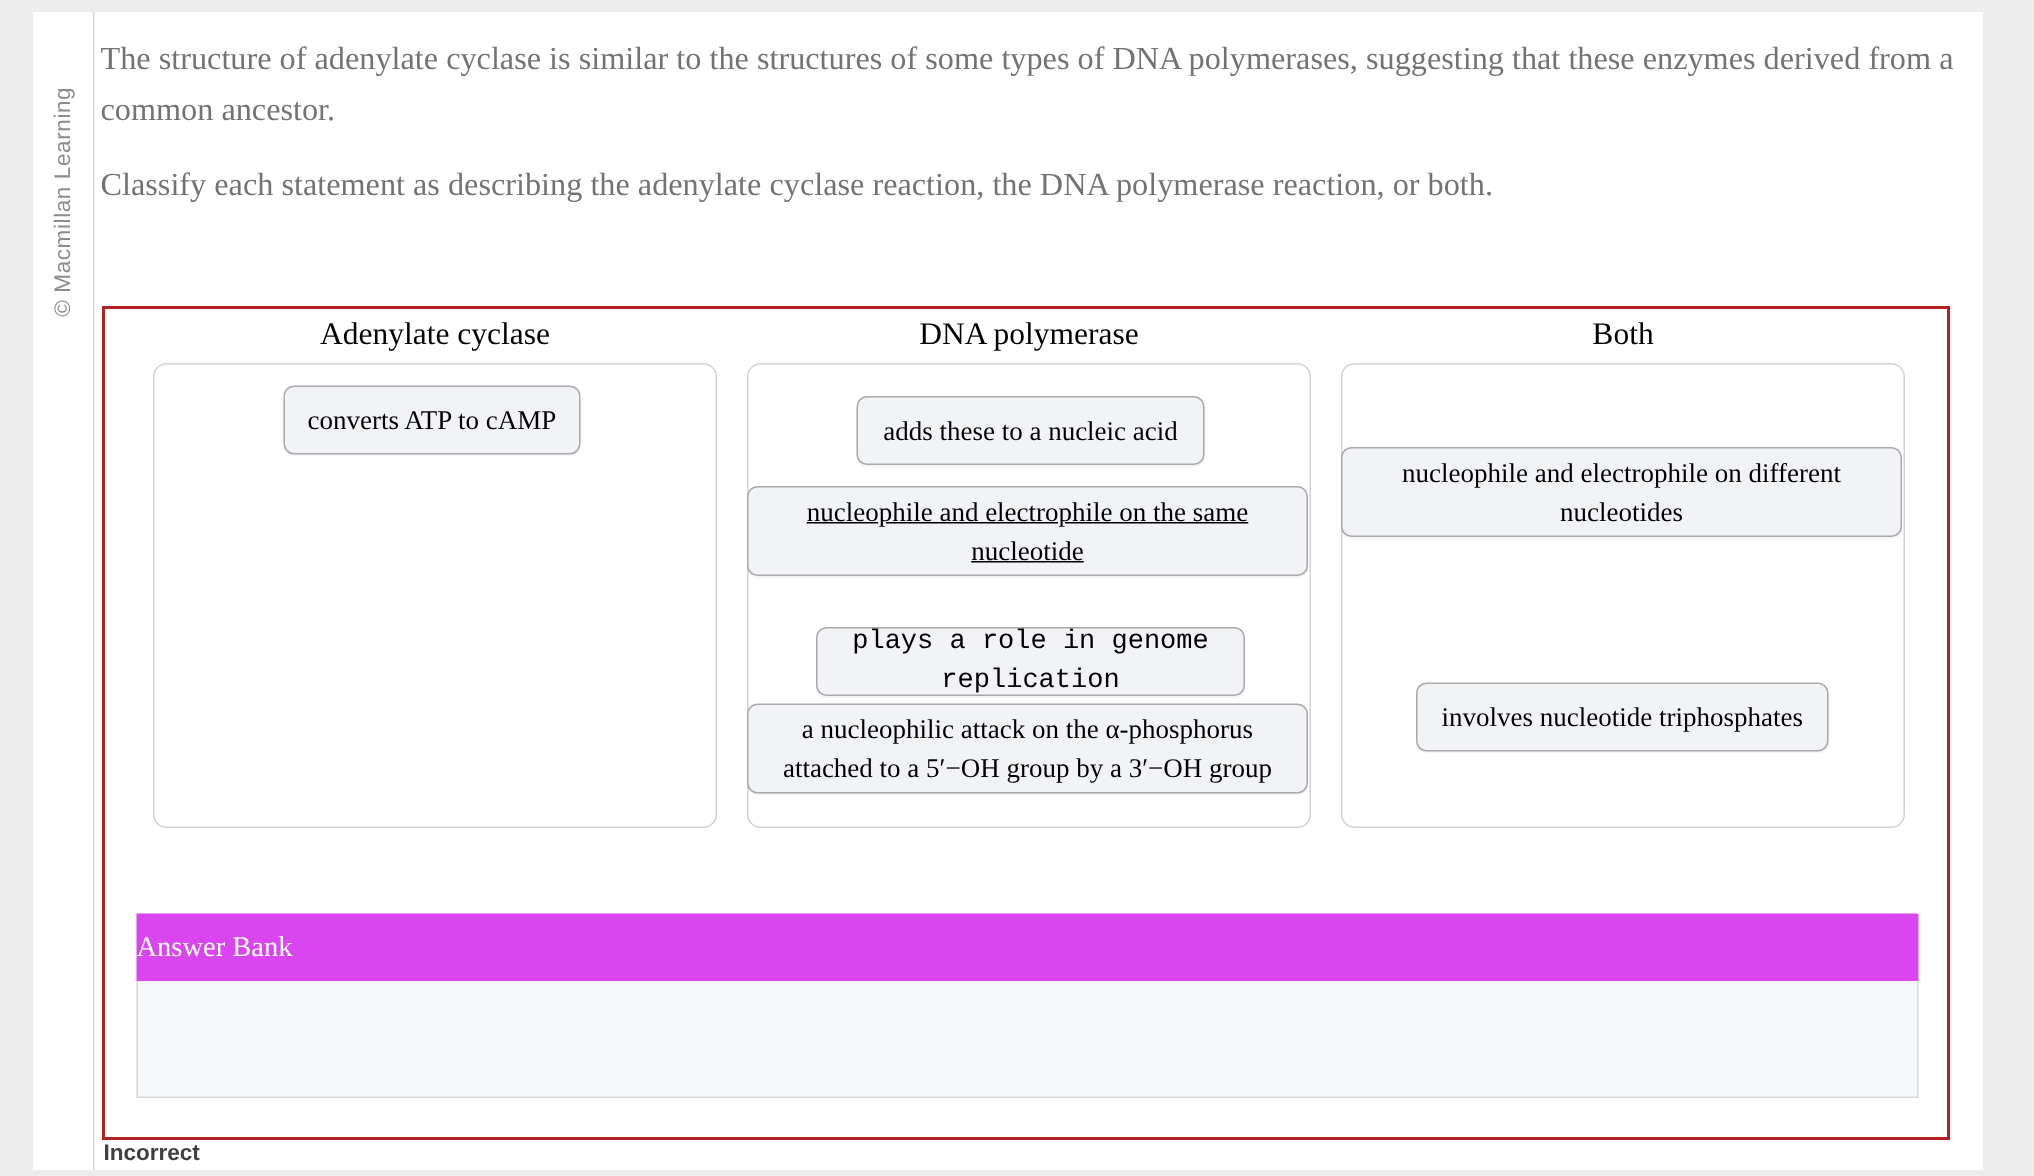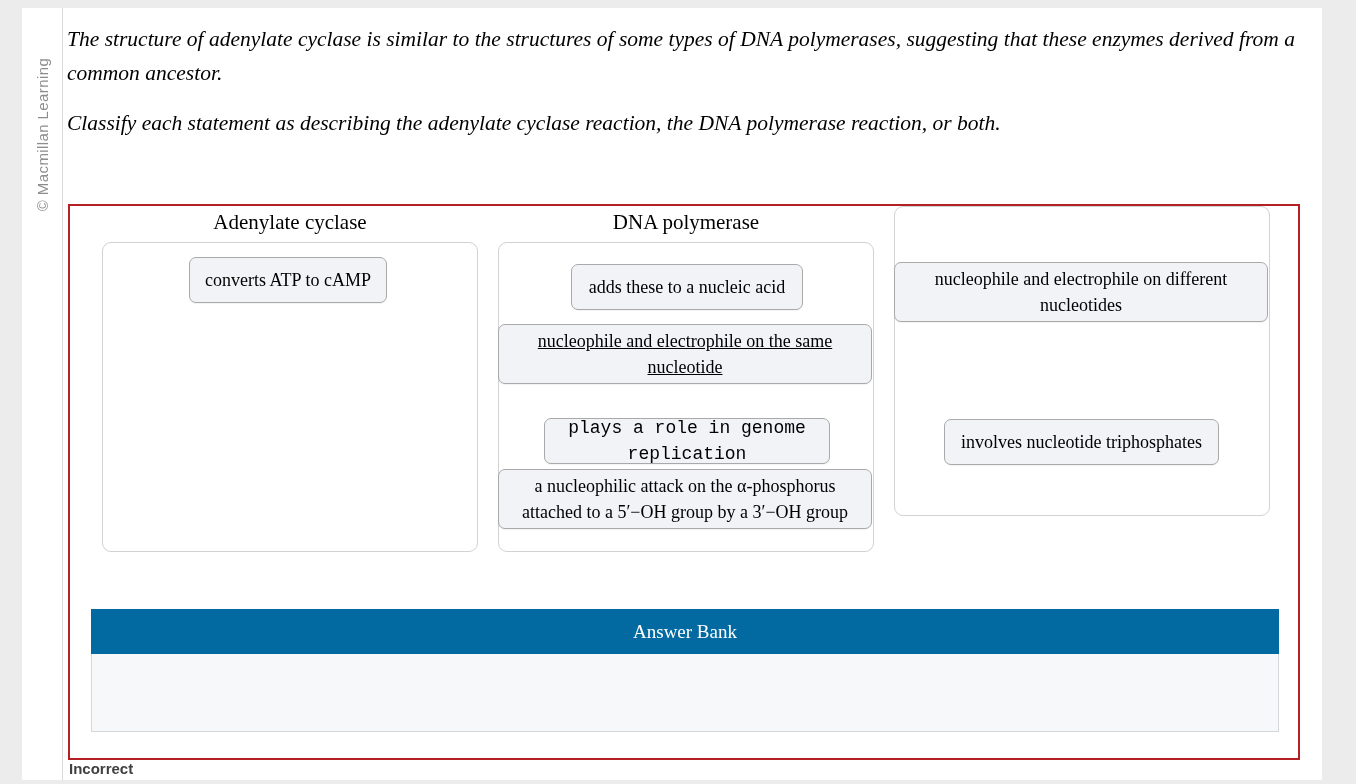--- a/index.html
+++ b/index.html
@@ -51,23 +51,22 @@
   
   #prompt-area {
     position: absolute;
     left: 45px;
     top: 14px;
     width: 1240px;
   }
   .prompt-para {
     font-size: 21.5px;
     line-height: 34px;
-    color: #000000;
+    color: #737373;
     margin: 0 0 16px 0;
-    font-style: italic;
   }
 
   
   #activity-panel {
     position: absolute;
     left: 46px;
     top: 196px;
     width: 1232px;
     height: 556px;
     border: 2px solid #b52025;
@@ -126,23 +125,22 @@
   }
 
   
   #answer-bank {
     position: absolute;
     left: 21px;
     top: 403px;
     width: 1188px;
   }
   #answer-bank-header {
-    background: #0369a1;
+    background: #d946ef;
     color: #ffffff;
-    text-align: center;
     font-size: 19px;
     height: 45px;
     line-height: 45px;
   }
   #answer-bank-body {
     height: 78px;
     background: #f7f8f9;
     border: 1px solid #d5d7da;
     border-top: none;
     box-sizing: border-box;
@@ -188,20 +186,21 @@
         <div class="col-title">DNA polymerase</div>
         <div class="drop-zone">
           <div class="tile" style="left:72px; top:21px; width:232px; height:38px;">adds these to a nucleic acid</div>
           <div class="tile" style="left:-1px; top:81px; width:374px; height:60px;text-decoration:underline;">nucleophile and electrophile on the same nucleotide</div>
           <div class="tile" style="left:45px; top:175px; width:286px; height:38px;font-family:Liberation Mono, monospace;">plays a role in genome replication</div>
           <div class="tile" style="left:-1px; top:226px; width:374px; height:60px;">a nucleophilic attack on the α-phosphorus attached to a 5′−OH group by a 3′−OH group</div>
         </div>
       </div>
 
       <div class="category-col c2">
+        <div class="col-title">Both</div>
         <div class="drop-zone">
           <div class="tile" style="left:-1px; top:55px; width:374px; height:60px;">nucleophile and electrophile on different nucleotides</div>
           <div class="tile" style="left:49px; top:212px; width:275px; height:38px;">involves nucleotide triphosphates</div>
         </div>
       </div>
 
     </div>
 
     <div id="answer-bank">
       <div id="answer-bank-header">Answer Bank</div>

